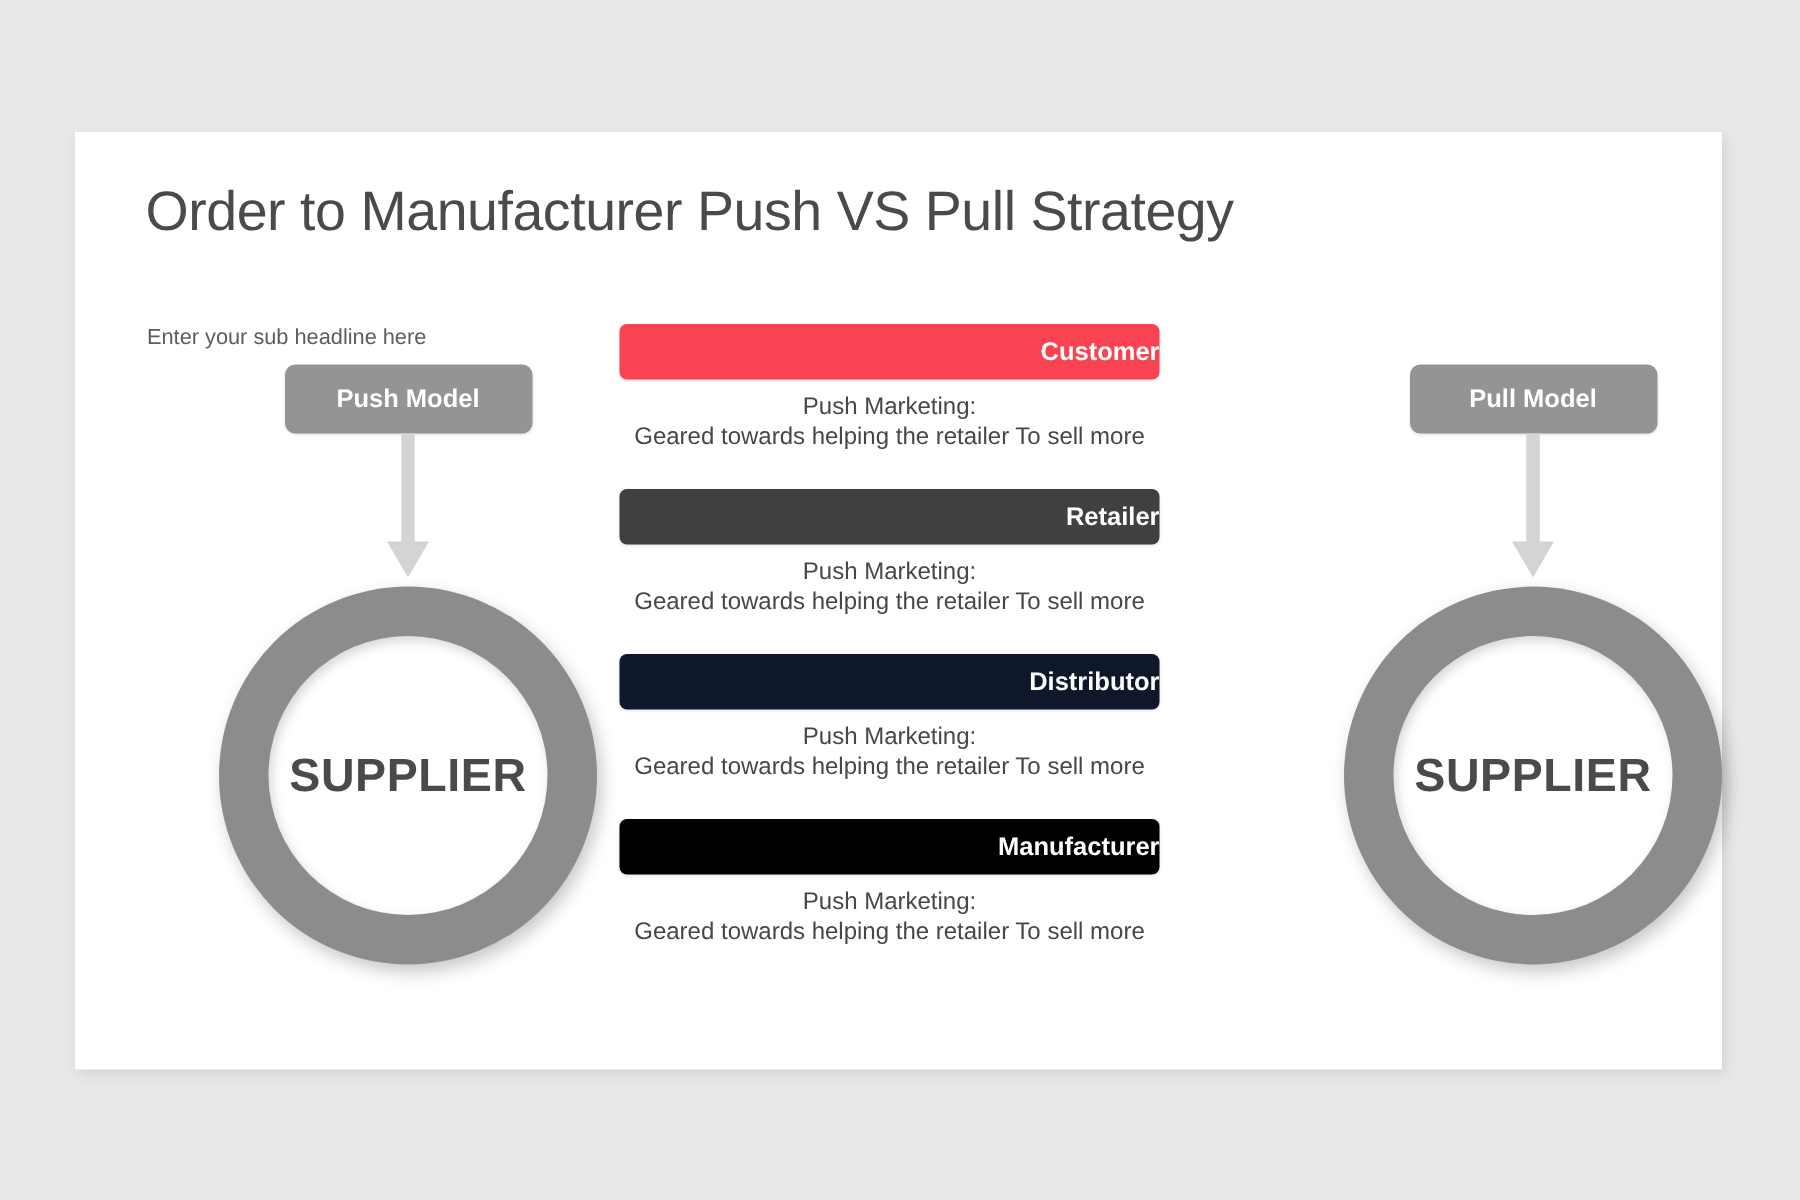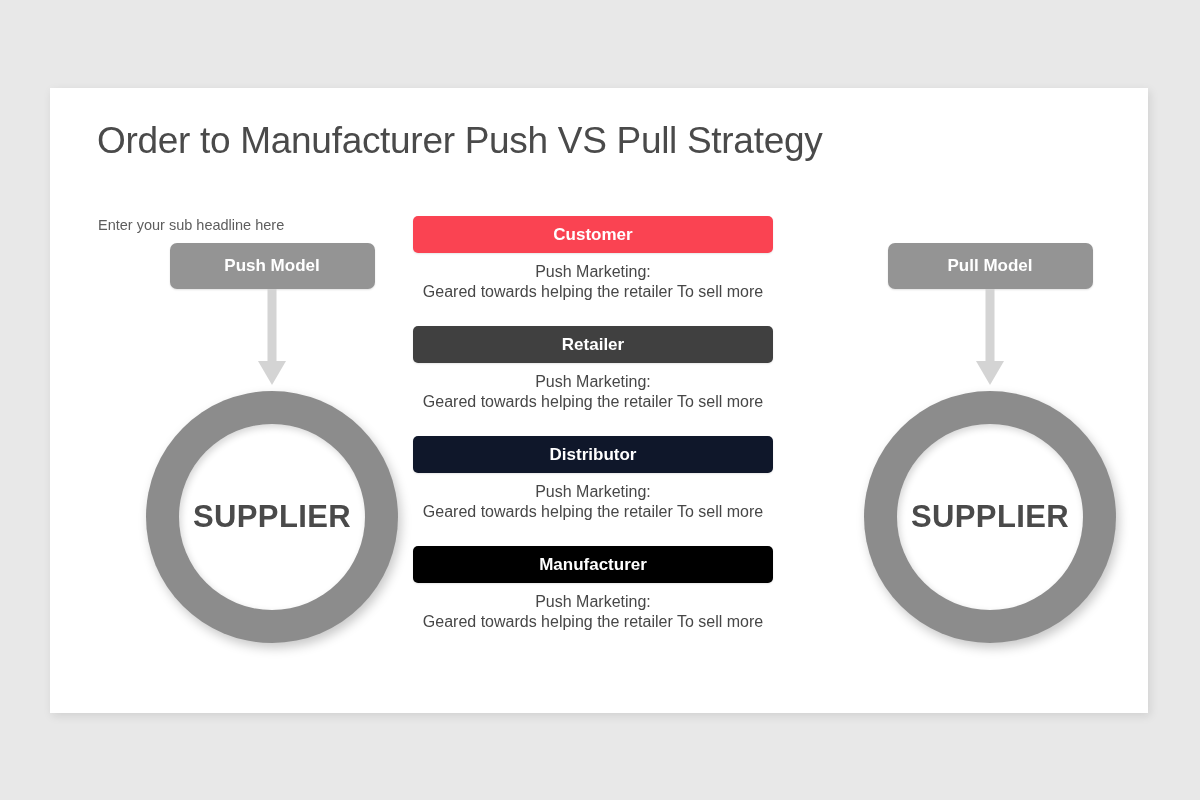--- a/index.html
+++ b/index.html
@@ -49,26 +49,26 @@
     margin-top: 44px;
   }
 
   
   .model-column {
     position: absolute;
     top: 155px;
     width: 300px;
   }
   #model-column-push  { left: 72px; }
-  #model-column-pull  { left: 790px; }
+  #model-column-pull  { left: 822px; }
 
   .model-badge {
     position: relative;
     margin: 0 auto;
-    width: 205px;
+    width: 165px;
     height: 46px;
     background: #949494;
     border-radius: 7px;
     color: #ffffff;
     font-size: 17px;
     font-weight: bold;
     display: flex;
     align-items: center;
     justify-content: center;
     box-shadow: 0 1px 2px rgba(0,0,0,0.12);
@@ -144,21 +144,21 @@
   .stage-item:last-child { margin-bottom: 0; }
 
   .stage-bar {
     height: 37px;
     border-radius: 5px;
     color: #ffffff;
     font-size: 17px;
     font-weight: bold;
     display: flex;
     align-items: center;
-    justify-content: center;
+    justify-content: flex-end;
     box-shadow: 0 1px 2px rgba(0,0,0,0.10);
   }
 
   .stage-desc {
     margin-top: 9px;
     text-align: center;
     font-size: 16px;
     line-height: 20px;
     color: #474747;
   }

